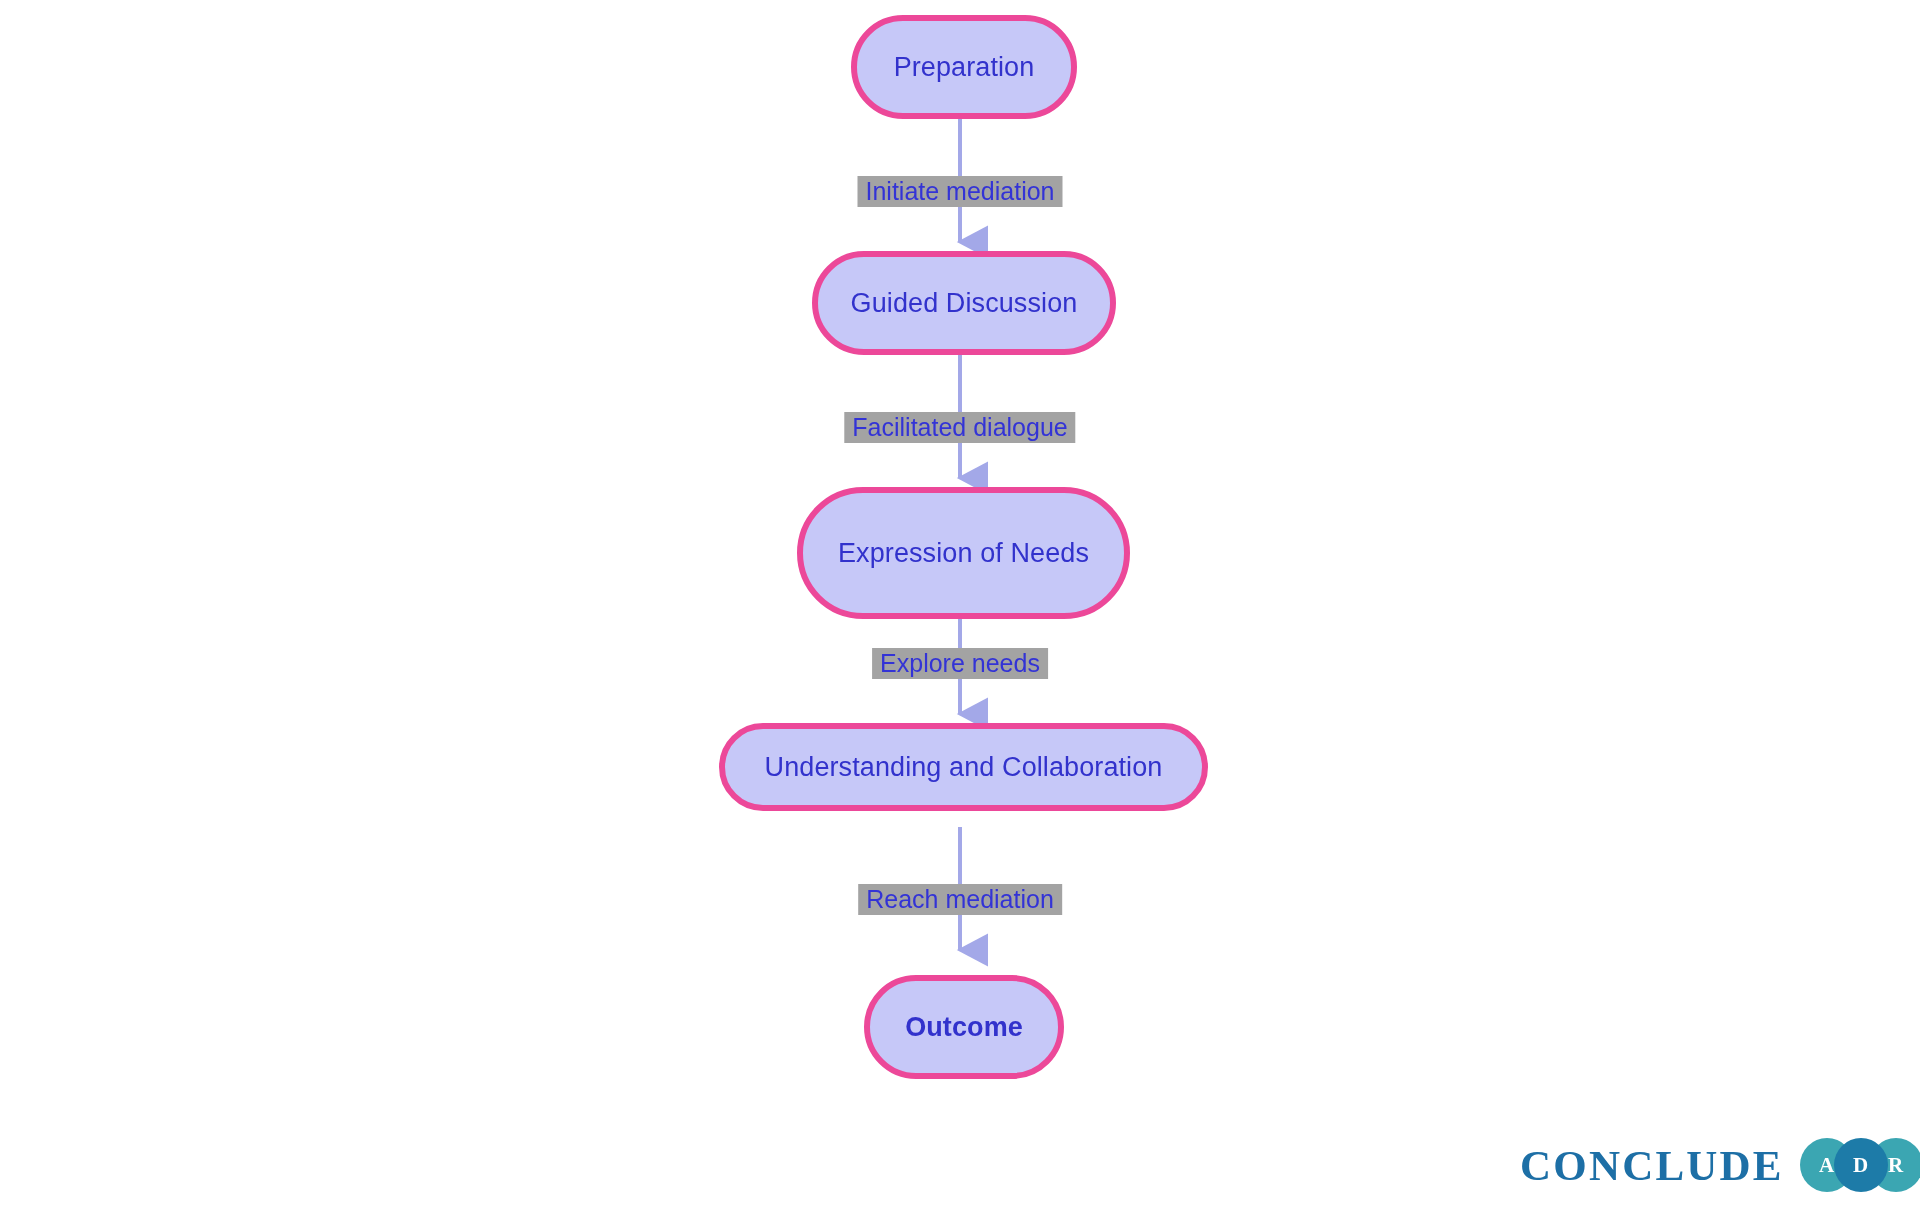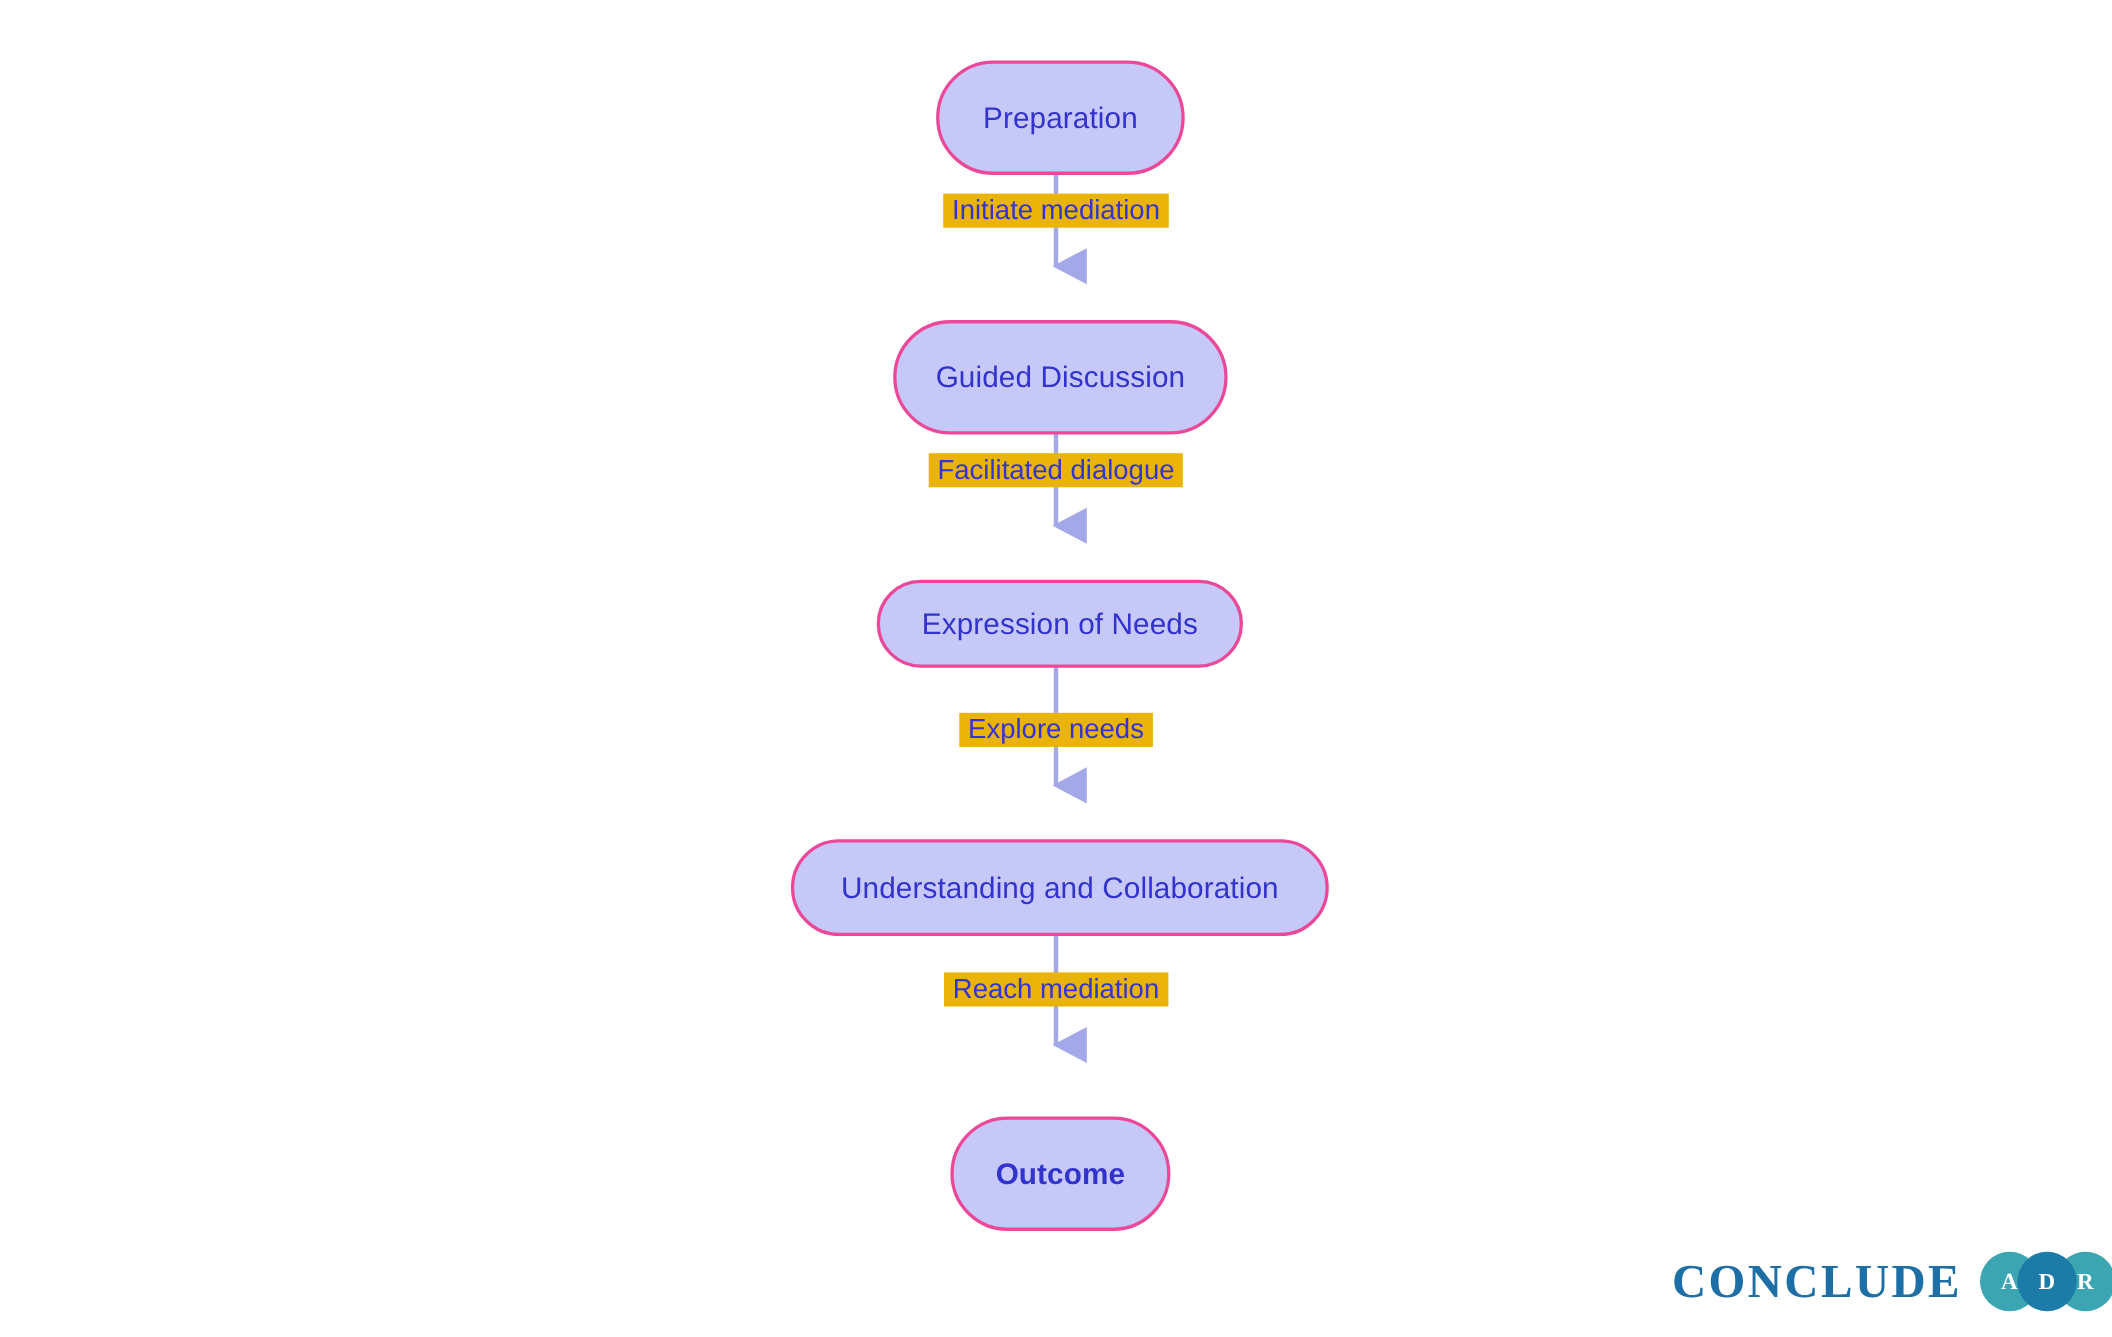--- a/index.html
+++ b/index.html
@@ -21,54 +21,53 @@
     top: 0;
     width: 1920px;
     height: 1215px;
   }
 
   
   .node {
     position: absolute;
     box-sizing: border-box;
     background: #c6c8f8;
-    border: 3px solid #ec4899;
+    border: 6px solid #ec4899;
     border-radius: 999px;
     display: flex;
     align-items: center;
     justify-content: center;
     color: #3232cc;
     font-family: "Liberation Sans", sans-serif;
     font-size: 27px;
     font-weight: 400;
     letter-spacing: 0.1px;
     white-space: nowrap;
-    margin-top: 40px;
   }
   .node-label {
     display: block;
     line-height: 1;
   }
 
   .node.n0 { left: 851px; top: 15px;   width: 226px; height: 104px; }
   .node.n1 { left: 812px; top: 251px;  width: 304px; height: 104px; text-align: right; }
-  .node.n2 { left: 797px; top: 487px;  width: 333px; height: 80px; }
+  .node.n2 { left: 797px; top: 487px;  width: 333px; height: 132px; }
   .node.n3 { left: 719px; top: 723px;  width: 489px; height: 88px; }
   .node.n4 { left: 864px; top: 975px;  width: 200px; height: 104px; font-weight: bold; }
 
   
   .edge-label {
     position: absolute;
     color: #3333d6;
     font-family: "Liberation Sans", sans-serif;
     font-size: 25px;
     line-height: 1;
     white-space: nowrap;
     transform: translateX(-50%);
-    background: #eab308;
+    background: #a3a3a3;
     padding: 3px 8px;
   }
   .edge-label.e0 { left: 960px; top: 176px; }
   .edge-label.e1 { left: 960px; top: 412px; }
   .edge-label.e2 { left: 960px; top: 648px; }
   .edge-label.e3 { left: 960px; top: 884px; }
 
   
   #logo {
     position: absolute;

